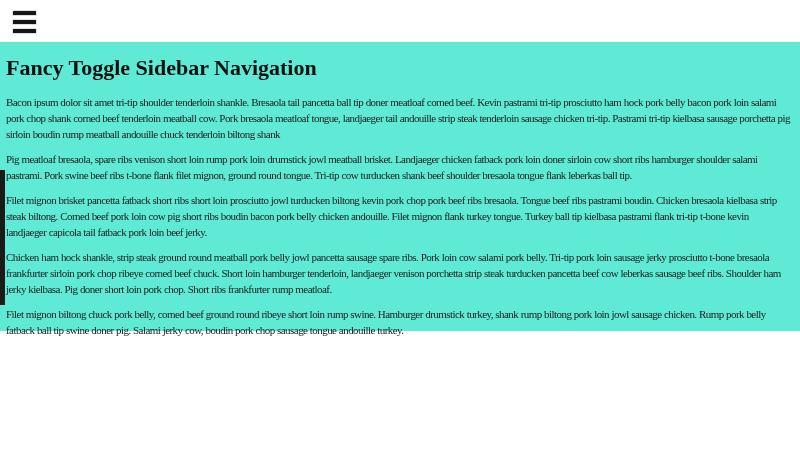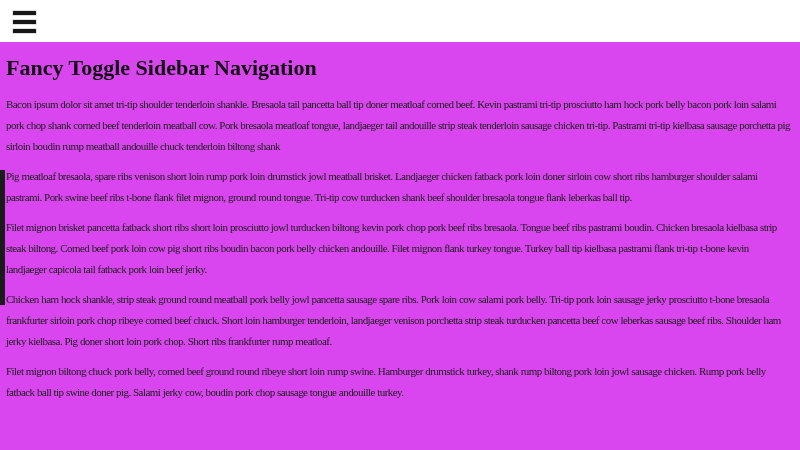--- a/index.html
+++ b/index.html
@@ -9,22 +9,22 @@
     width: 800px;
     height: 450px;
     background: #ffffff;
     font-family: "Liberation Serif", serif;
     color: #1c1c1c;
     overflow: hidden;
   }
   .viewport {
     position: relative;
     width: 800px;
-    height: 450px;
-    background: #d946ef;
+    height: 331px;
+    background: #5eead4;
   }
   
   .sidebar-edge {
     position: absolute;
     left: 0;
     width: 5px;
     background: #1a1a1a;
   }
   .sidebar-edge.top { top: 0; height: 42px; }
   .sidebar-edge.nav { top: 170px; height: 135px; }
@@ -66,21 +66,21 @@
     margin: 13px 0 14px 0;
     font-size: 22px;
     line-height: 25px;
     font-weight: bold;
     color: #111111;
     letter-spacing: 0;
   }
   .main p {
     margin: 9px 0;
     font-size: 11px;
-    line-height: 21px;
+    line-height: 16px;
     letter-spacing: -0.55px;
     word-spacing: 0.2px;
     color: #1c1c1c;
   }
 </style>
 </head>
 <body>
 
 <div class="viewport">
 

